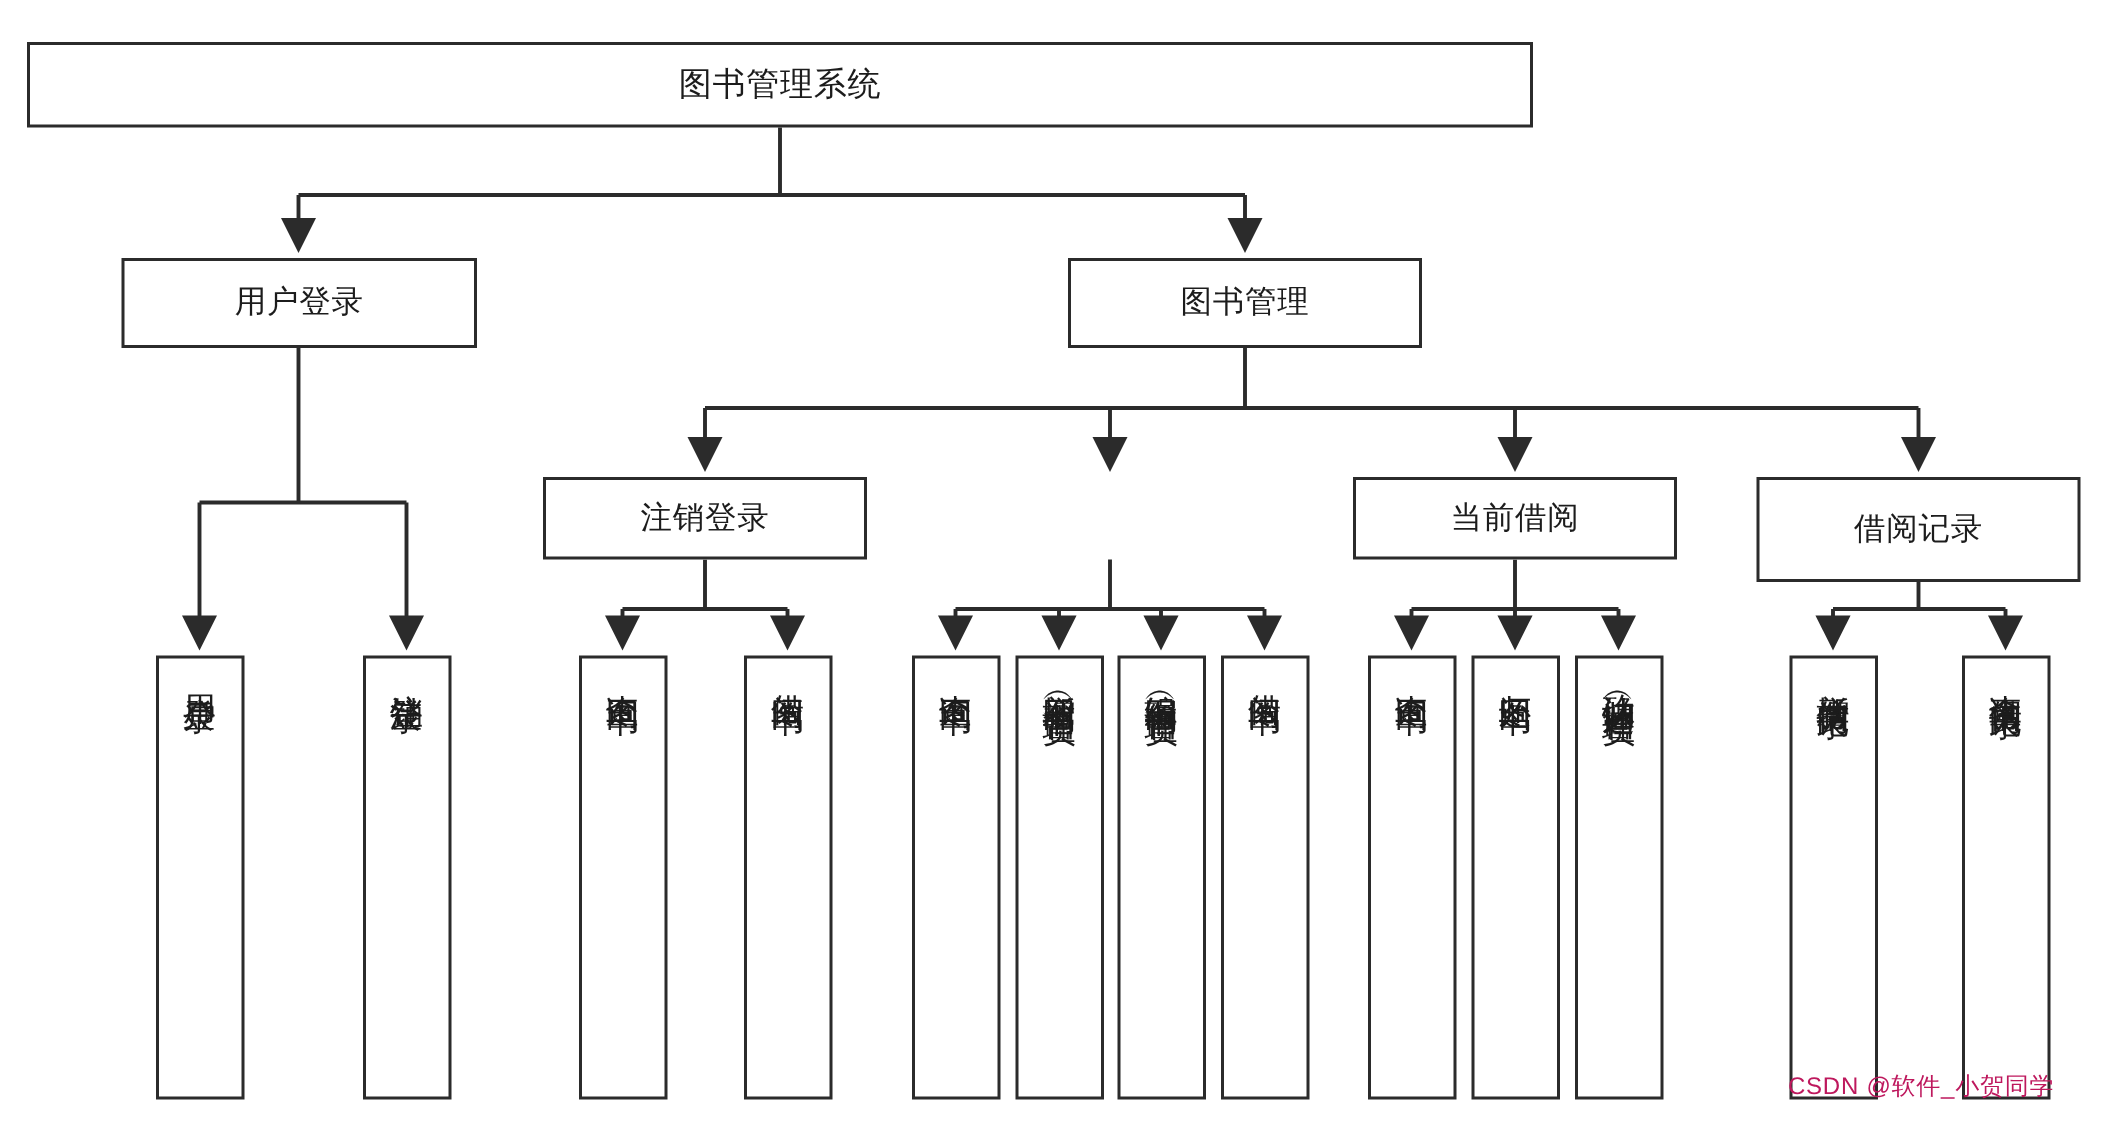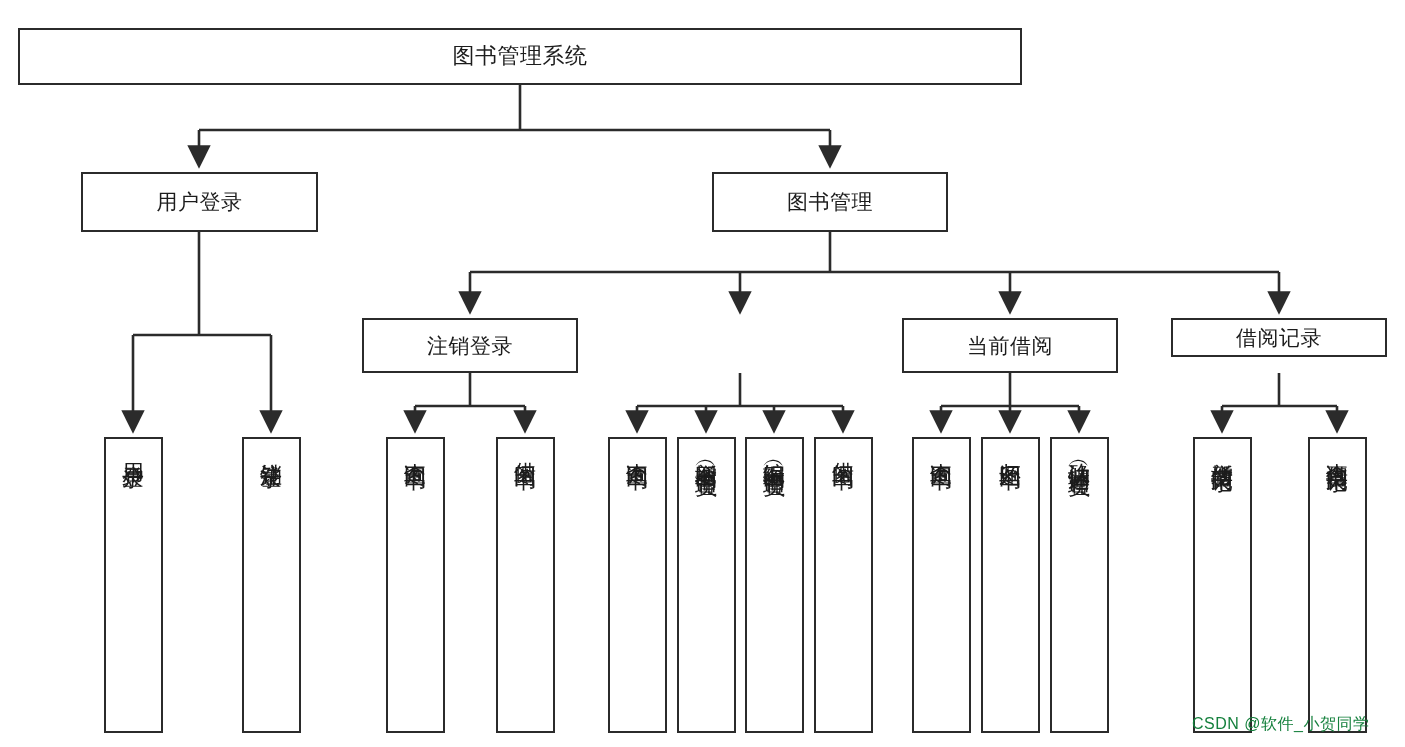--- a/index.html
+++ b/index.html
@@ -59,21 +59,21 @@
     font-size: 22px;
     letter-spacing: 2px;
     line-height: 1.05;
     white-space: nowrap;
   }
   .watermark {
     position: absolute;
     left: 1192px;
     top: 714px;
     font-size: 16px;
-    color: #15803d;
+    color: #be185d;
     letter-spacing: 0.5px;
     z-index: 9;
     white-space: nowrap;
     font-family: "Liberation Sans", "DejaVu Sans", sans-serif;
   }
 </style>
 </head>
 <body>
 
 <div id="canvas">
@@ -140,21 +140,21 @@
   <div class="node horiz" style="left:712px; top:172px; width:236px; height:60px;">
     <span class="label">图书管理</span>
   </div>
 
   <div class="node horiz" style="left:362px; top:318px; width:216px; height:55px;">
     <span class="label">注销登录</span>
   </div>
   <div class="node horiz" style="left:902px; top:318px; width:216px; height:55px;justify-content:center;">
     <span class="label">当前借阅</span>
   </div>
-  <div class="node horiz" style="left:1171px; top:318px; width:216px; height:39px;">
+  <div class="node horiz" style="left:1171px; top:318px; width:216px; height:70px;">
     <span class="label">借阅记录</span>
   </div>
 
   <div class="node vert" style="left:104px; top:437px; width:59px; height:296px;">
     <span class="label">用户登录</span>
   </div>
   <div class="node vert" style="left:242px; top:437px; width:59px; height:296px;">
     <span class="label">注销登录</span>
   </div>
 

